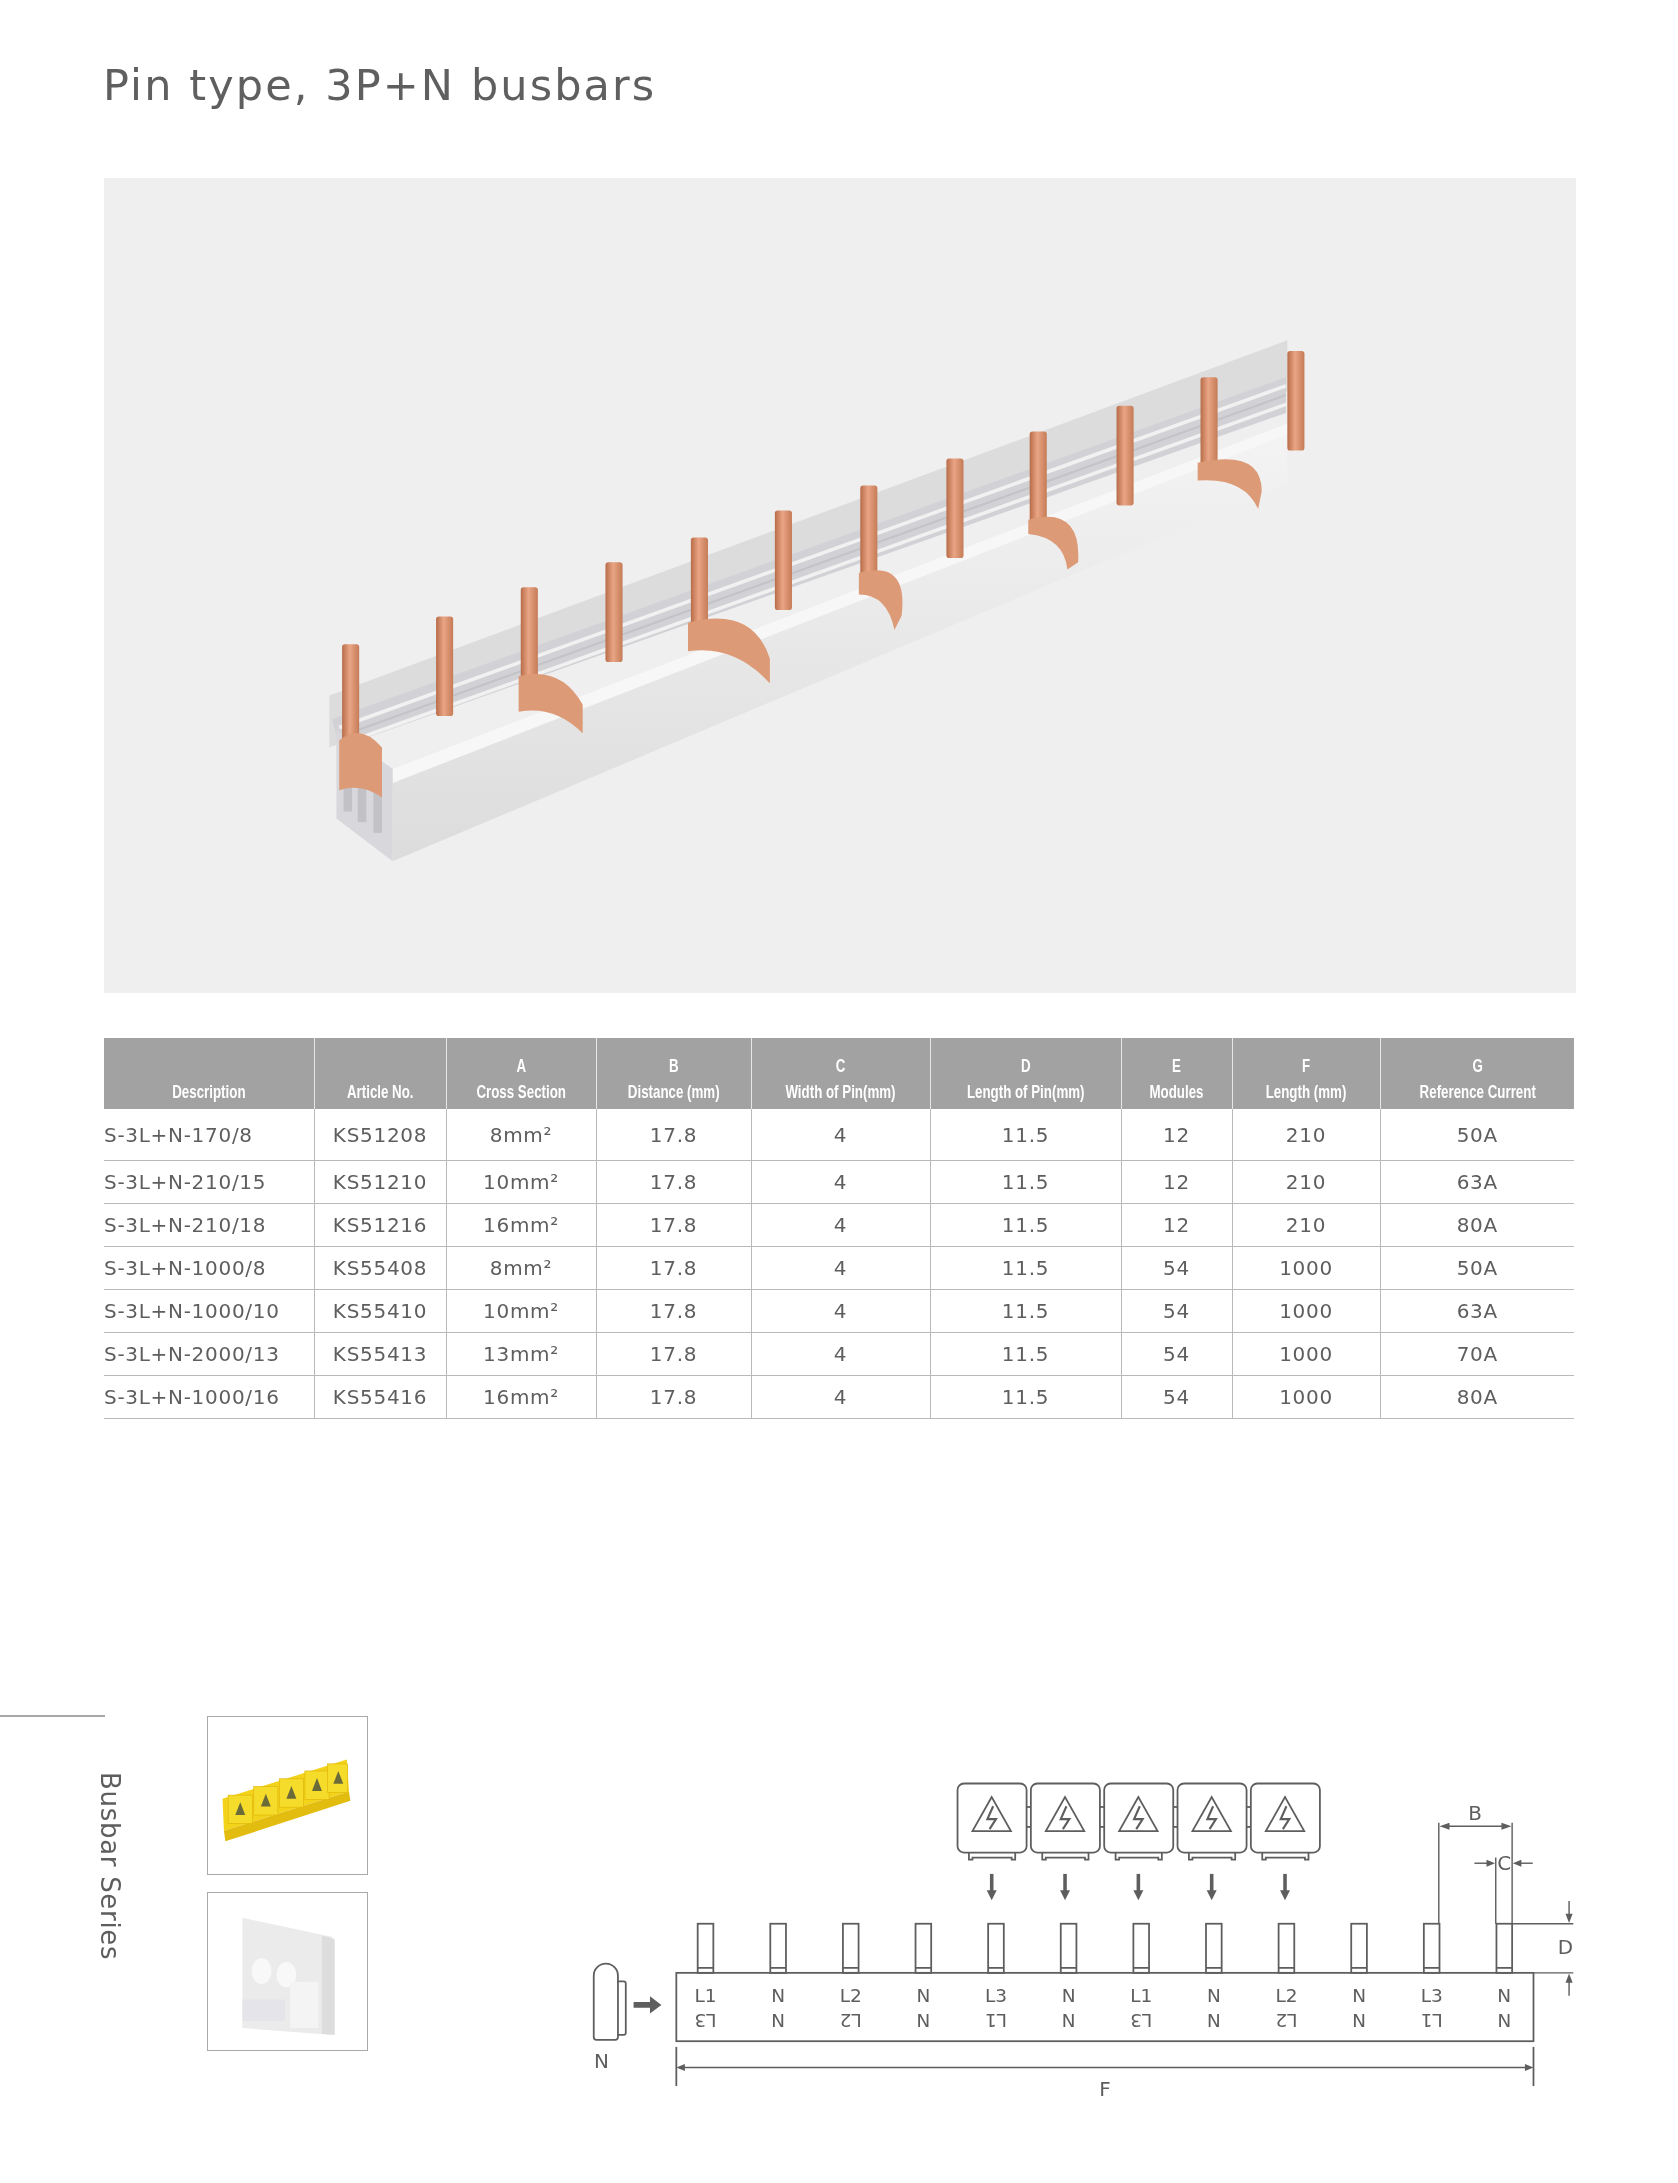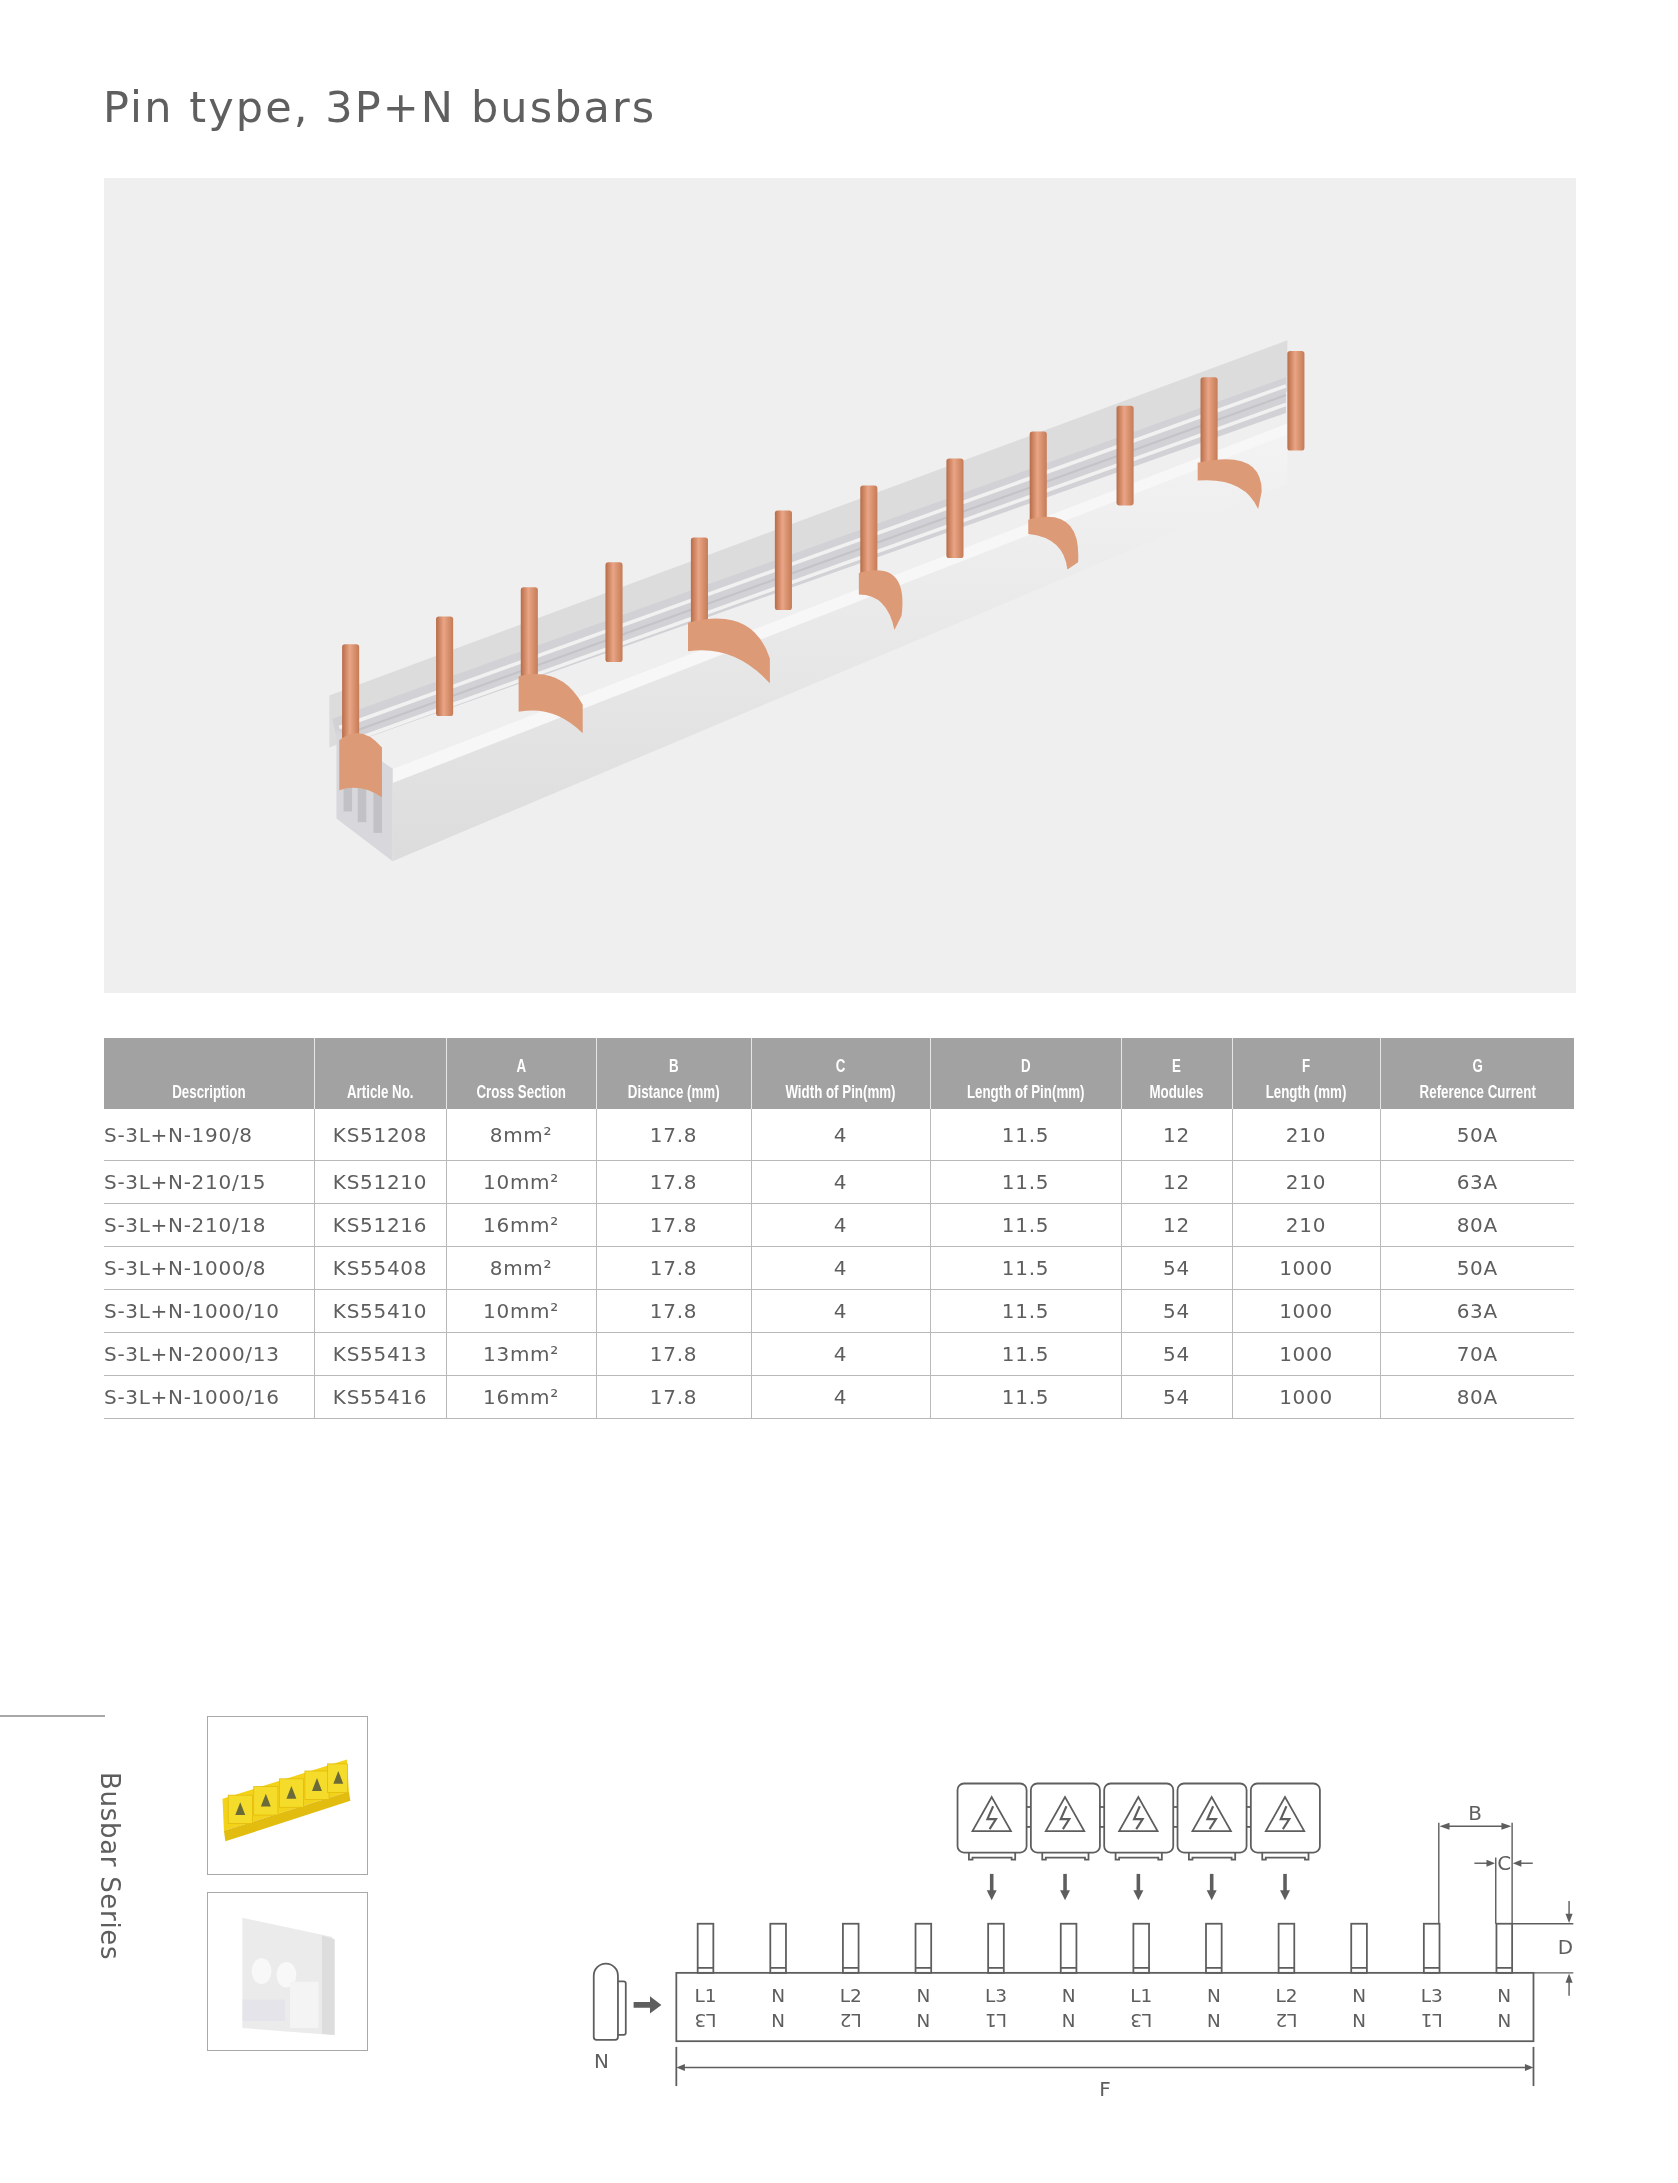--- a/index.html
+++ b/index.html
@@ -1,19 +1,19 @@
 <!DOCTYPE html>
 <html style="font-size:11.4px"><head>
 <meta charset="utf-8">
 <style>
   html, body { margin: 0; padding: 0; background: #ffffff; }
   body { width: 1678px; height: 2183px; position: relative; overflow: hidden;
          font-family: "DejaVu Sans", "Liberation Sans", sans-serif; color: #5e5e5e; }
   .abs { position: absolute; }
-  #page-title { left: 103px; top: 86px; font-size: 43px; letter-spacing: 2.1px;
+  #page-title { left: 103px; top: 64px; font-size: 43px; letter-spacing: 2.1px;
                 color: #5f5f5f; font-weight: normal; margin: 0; white-space: nowrap; line-height: 1; }
   #photo-panel { left: 104px; top: 178px; width: 1472px; height: 815px; background: #efeff0; }
   #photo-panel svg { width: 100%; height: 100%; display: block; }
 
   #spec-table { left: 104px; top: 1038px; width: 1470px; border-collapse: collapse; table-layout: fixed; }
   #spec-table th { background: #a2a2a2; color: #ffffff; font-family: "Liberation Sans", sans-serif;
       font-weight: bold; font-size: 18.5px; line-height: 26px; height: 67px; padding: 0 0 4.3px 0;
       vertical-align: bottom; text-align: center; position: relative; transform-origin: center; }
   #spec-table th .hwrap { display: inline-block; transform: scaleX(0.72); white-space: nowrap; }
   #spec-table th + th { border-left: 1.4px solid #e6e6e6; }
@@ -115,21 +115,21 @@
       <th><span class="hwrap"><span class="letter">B</span><span>Distance (mm)</span></span></th>
       <th><span class="hwrap"><span class="letter">C</span><span>Width of Pin(mm)</span></span></th>
       <th><span class="hwrap"><span class="letter">D</span><span>Length of Pin(mm)</span></span></th>
       <th><span class="hwrap"><span class="letter">E</span><span>Modules</span></span></th>
       <th><span class="hwrap"><span class="letter">F</span><span>Length (mm)</span></span></th>
       <th><span class="hwrap"><span class="letter">G</span><span>Reference Current</span></span></th>
     </tr>
   </thead>
   <tbody id="table-body">
       <tr class="first">
-        <td class="desc">S-3L+N-190/8</td>
+        <td class="desc">S-3L+N-170/8</td>
         <td>KS51208</td>
         <td>8mm²</td>
         <td>17.8</td>
         <td>4</td>
         <td>11.5</td>
         <td>12</td>
         <td>210</td>
         <td>50A</td>
       </tr>
       <tr>

